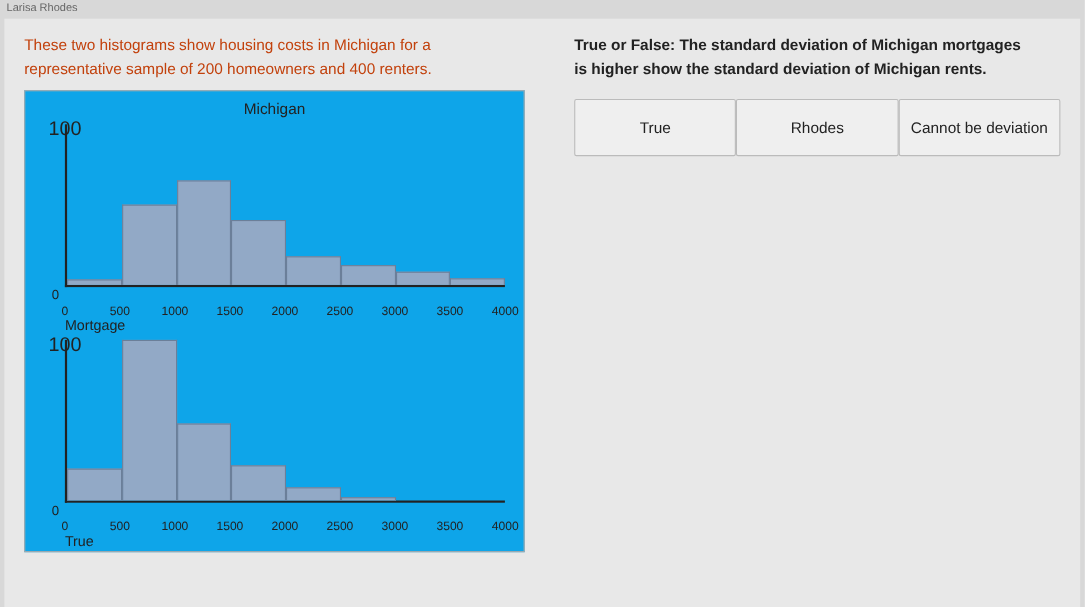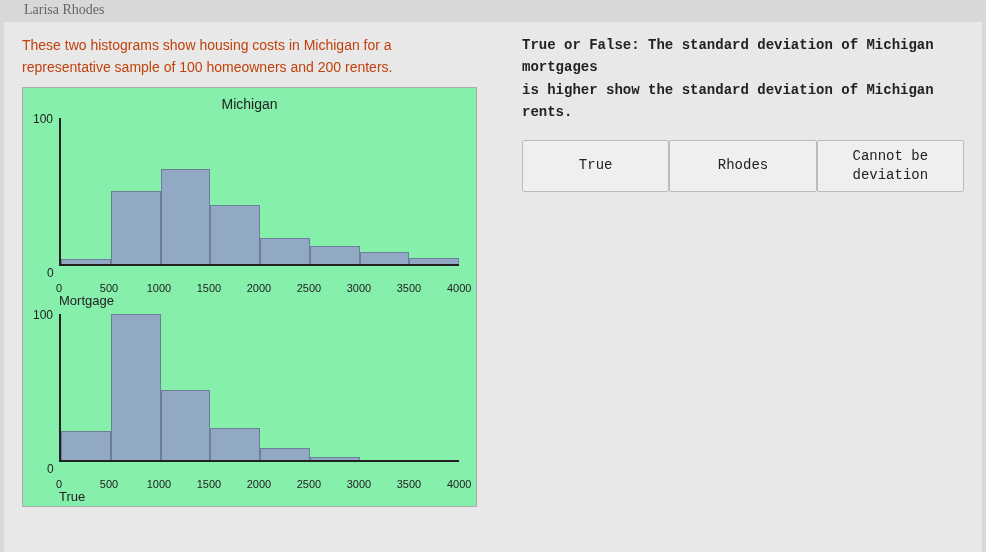--- a/index.html
+++ b/index.html
@@ -5,70 +5,68 @@
     * { box-sizing: border-box; margin: 0; padding: 0; }
     body {
       font-family: Arial, sans-serif;
       background: #d8d8d8;
       width: 986px;
       height: 552px;
       padding: 0;
       overflow: hidden;
     }
     .header-tab {
-      font-size: 14px;
+      font-size: 10px;
       color: #666;
-      padding: 2px 24px;
-      font-family: Liberation Serif, serif;
+      padding: 2px 6px;
     }
     .main-area {
       background: #e8e8e8;
       margin: 2px 4px;
       padding: 12px 18px;
       height: 540px;
       display: flex;
       gap: 30px;
     }
     .left-col {
       width: 470px;
     }
     .right-col {
       flex: 1;
-      font-family: Liberation Mono, monospace;
     }
     .intro-text {
       font-size: 14px;
       color: #c2410c;
       line-height: 1.6;
       margin-bottom: 8px;
     }
     .chart-panel {
-      background: #86efac;
+      background: #0ea5e9;
       border: 1px solid #aaa;
       width: 455px;
       height: 420px;
       padding: 8px 6px;
       position: relative;
     }
     .chart-title {
       text-align: center;
       font-size: 14px;
       color: #222;
       margin-bottom: 2px;
     }
     .single-chart {
       position: relative;
       height: 190px;
       margin-bottom: 6px;
     }
     .y-max {
       position: absolute;
-      left: 4px;
+      left: 15px;
       top: -2px;
-      font-size: 12px;
+      font-size: 18px;
       color: #222;
     }
     .y-min {
       position: absolute;
       left: 18px;
       bottom: 24px;
       font-size: 12px;
       color: #222;
     }
     .axis-frame {
@@ -150,21 +148,21 @@
   </style>
 </head>
 <body>
 
 <div class="header-tab">Larisa Rhodes</div>
 
 <div class="main-area">
   <div class="left-col">
     <div class="intro-text">
       <span>These two histograms show housing costs in Michigan for a</span><br>
-      <span>representative sample of 100 homeowners and 200 renters.</span>
+      <span>representative sample of 200 homeowners and 400 renters.</span>
     </div>
 
     <div class="chart-panel">
       <div class="chart-title">Michigan</div>
 
       <div class="single-chart">
         <div class="y-max">100</div>
         <div class="y-min">0</div>
         <div class="axis-frame">
           <div class="bars" id="bars-0">

